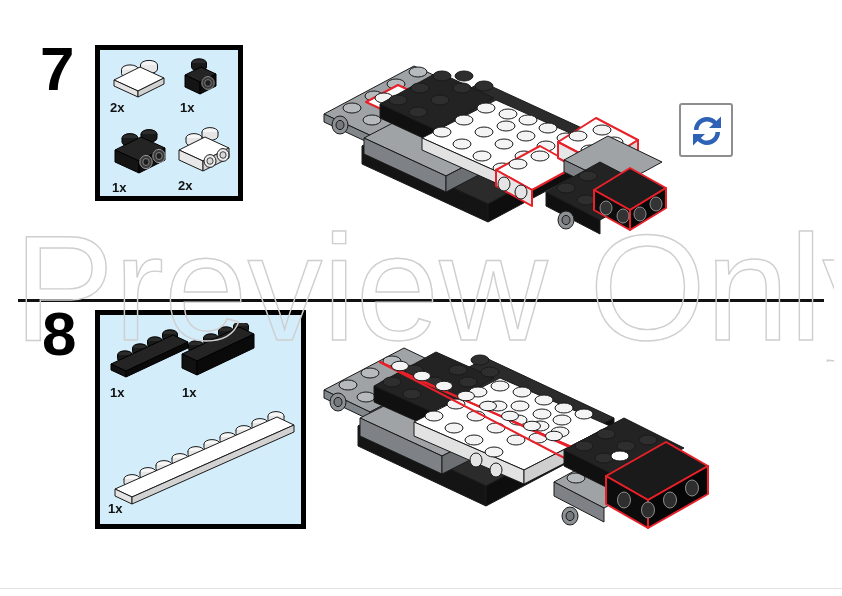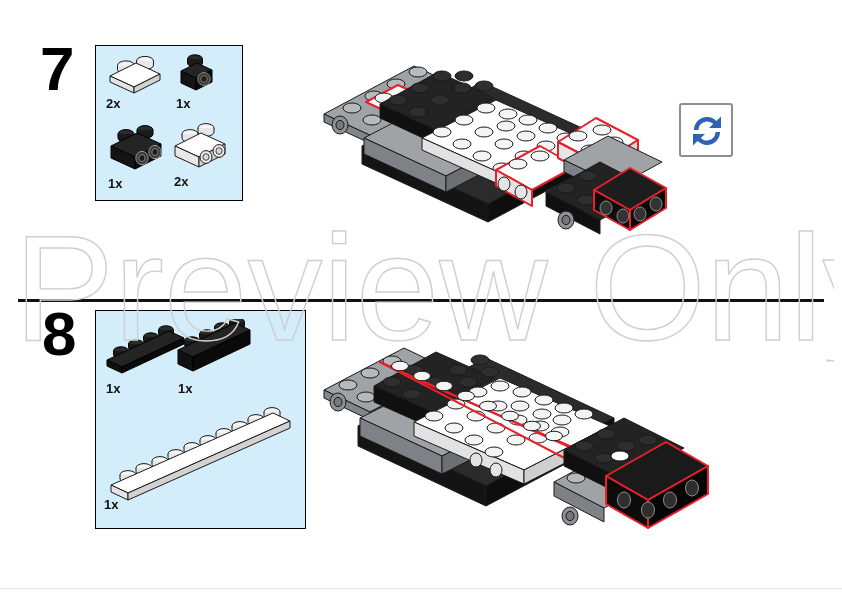--- a/index.html
+++ b/index.html
@@ -53,21 +53,21 @@
     color: #000000;
     letter-spacing: -1px;
   }
   #step7-number { left: 40px; top: 38px; }
   #step8-number { left: 42px; top: 303px; }
 
   
   .callout {
     position: absolute;
     background: #d4edfb;
-    border: 1px solid #000000;
+    border: 5px solid #000000;
     box-sizing: border-box;
   }
   #callout-7 { left: 95px; top: 45px;  width: 148px; height: 156px; }
   #callout-8 { left: 95px; top: 310px; width: 211px; height: 219px; }
 
   
   .part {
     position: absolute;
   }
   .part-qty {

